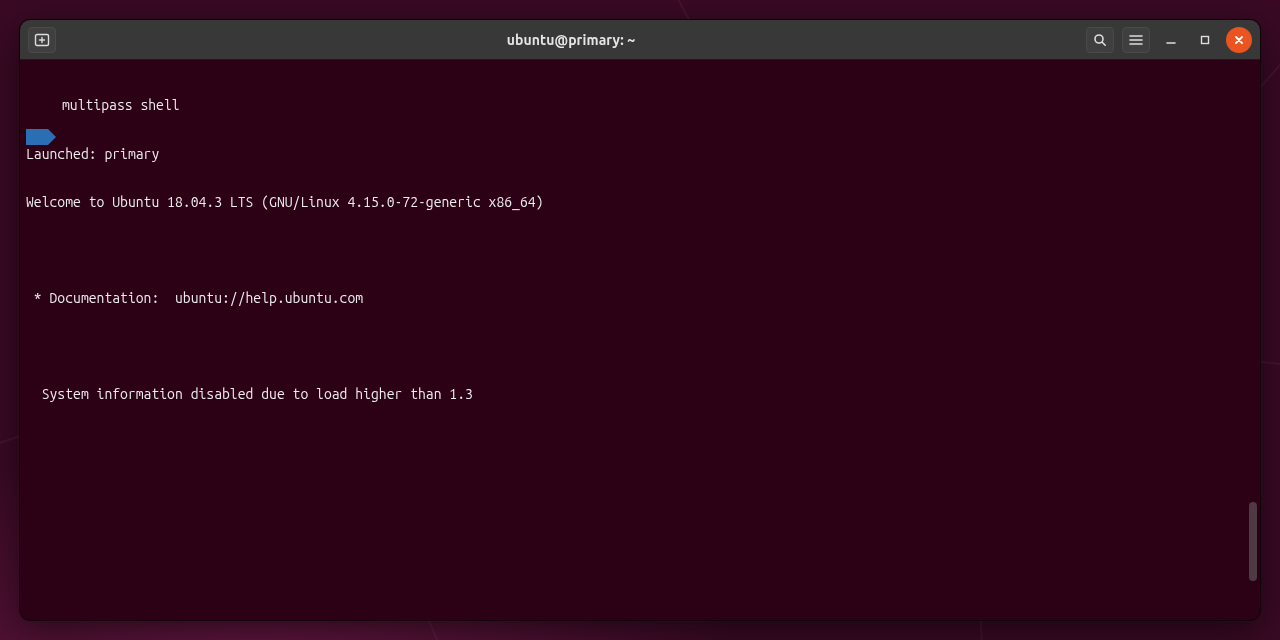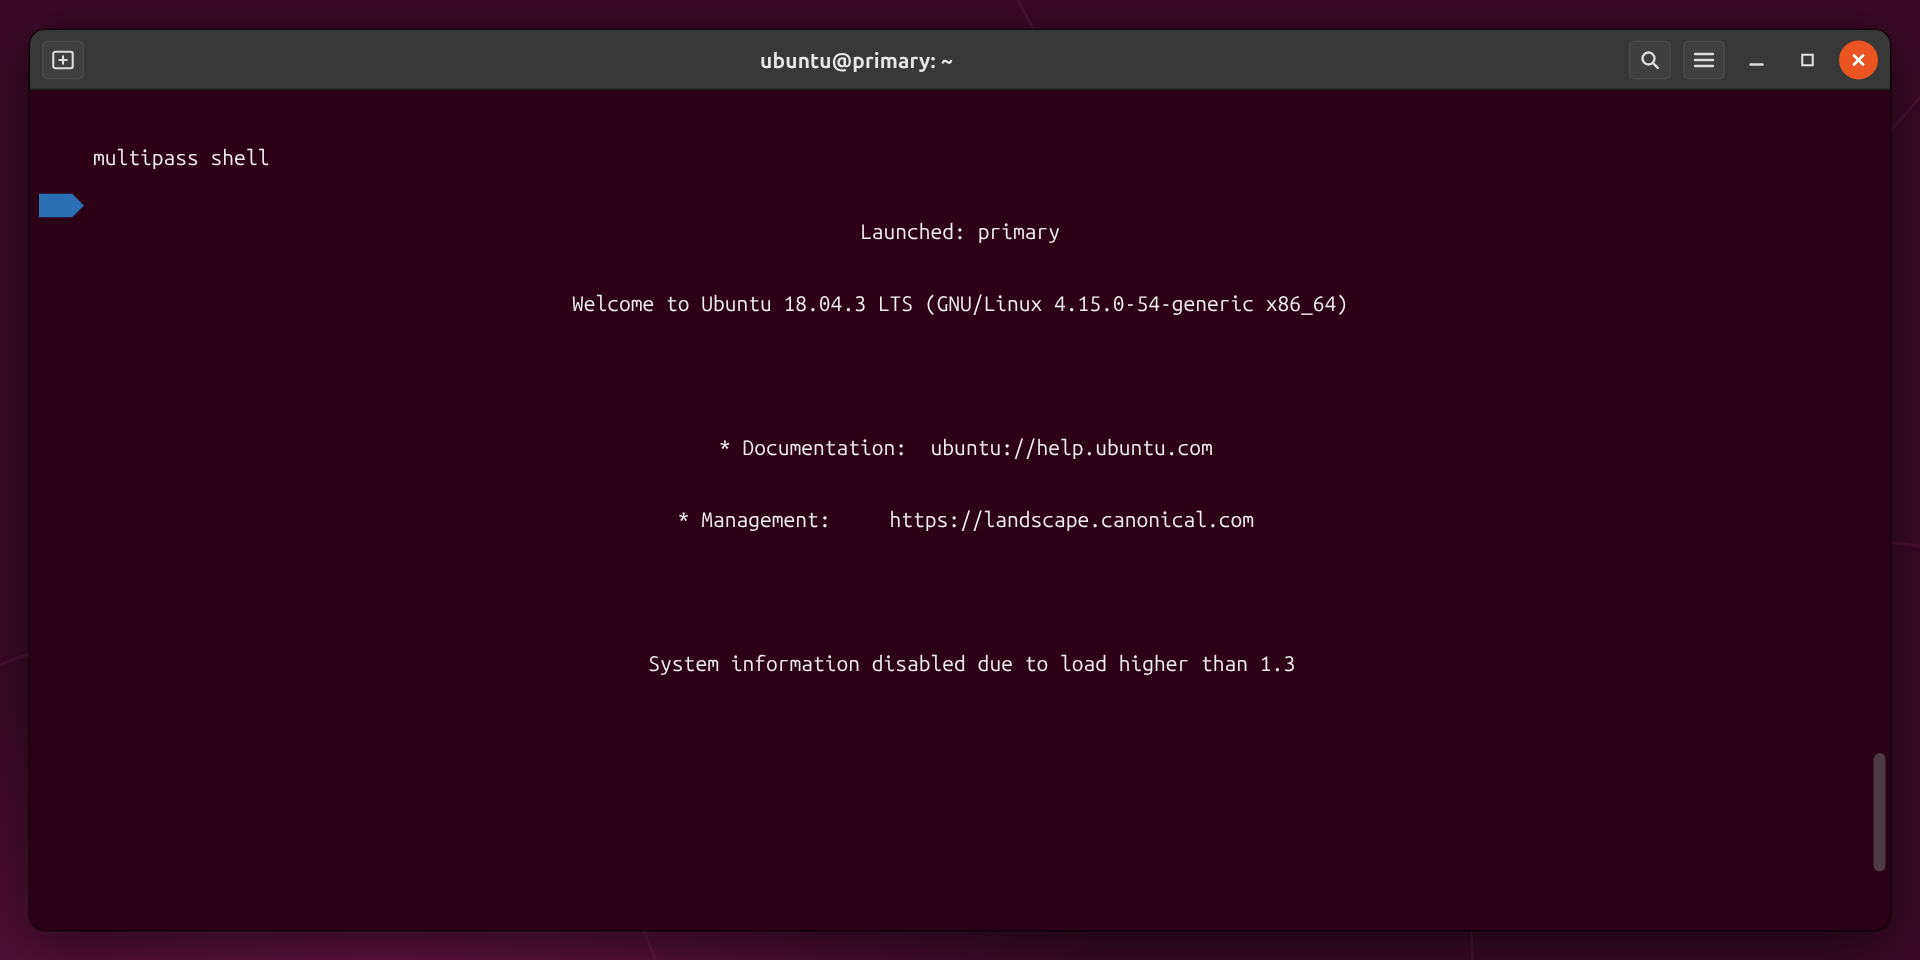--- a/index.html
+++ b/index.html
@@ -45,21 +45,21 @@
   .winctl.plain { background: transparent; }
   .winctl.close { background: #e95420; color: #fff; }
   .winctl svg { display:block; }
 
   .term {
     flex: 1; position: relative;
     padding: 4px 6px 8px 6px;
     color: #eeeeee; font-size: 14px; line-height: 16px;
     white-space: pre; overflow: hidden;
   }
-  .line { display: block; min-height: 16px; text-align: center; }
+  .line { display: block; min-height: 16px; }
   .prompt-row { display: flex; align-items: center; height: 18px; }
   .prompt-arrow {
     width: 30px; height: 16px; position: relative; margin-right: 2px;
     color: #fff; font-size: 13px;
   }
   .prompt-arrow .bg {
     position:absolute; inset:0;
   }
   .prompt-arrow .bg svg { display:block; }
   .cmd { margin-left: 4px; text-align: right; }
@@ -120,24 +120,23 @@
         <span class="bg">
           <svg width="30" height="16" viewBox="0 0 30 16">
             <path d="M0 0 H22 L30 8 L22 16 H0 Z" fill="#2a6fb3"></path>
             <path d="M6 8 L10 4 M6 8 L10 12 M10 8 H14" stroke="none"></path>
           </svg>
         </span>
       </span>
       <span class="cmd">multipass shell</span>
     </div>
     <span class="line">Launched: primary</span>
-    <span class="line">Welcome to Ubuntu 18.04.3 LTS (GNU/Linux 4.15.0-54-generic x86_64)</span>
+    <span class="line">Welcome to Ubuntu 18.04.3 LTS (GNU/Linux 4.15.0-72-generic x86_64)</span>
     <span class="line"></span>
     <span class="line"> * Documentation:  ubuntu://help.ubuntu.com</span>
-    <span class="line"> * Management:     https://landscape.canonical.com</span>
     <span class="line"></span>
     <span class="line">  System information disabled due to load higher than 1.3</span>
     <span class="line"></span>
     
     
     
     
     
     
 

